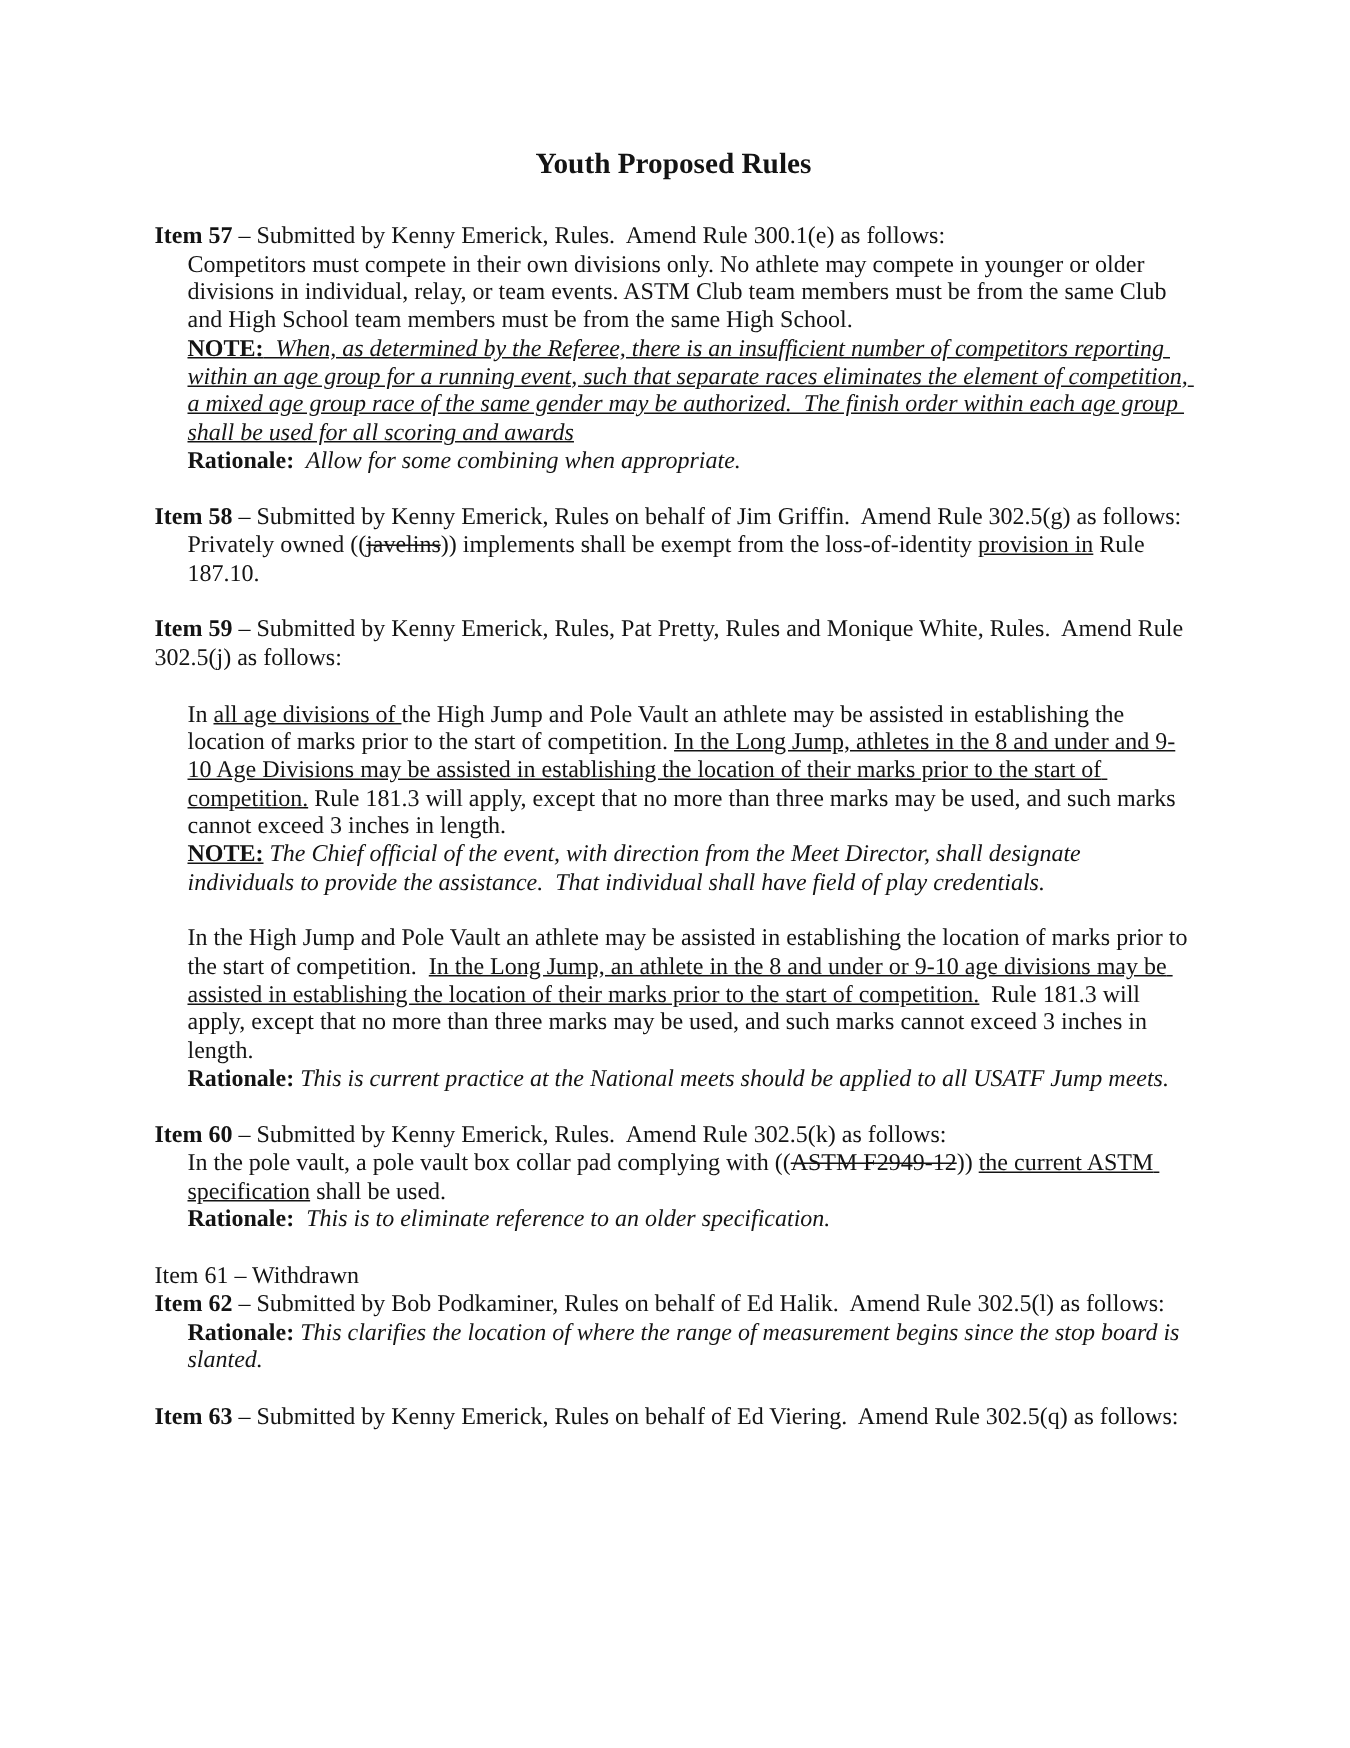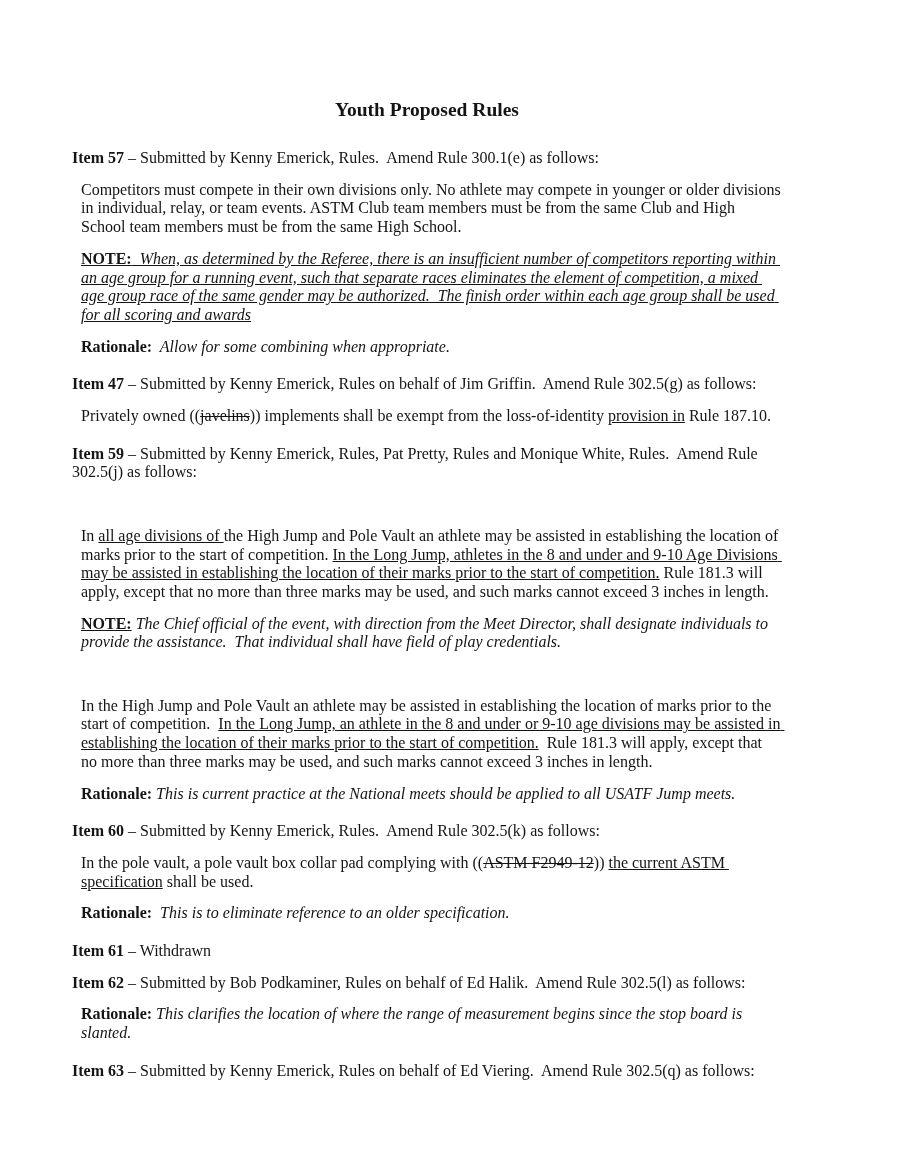--- a/index.html
+++ b/index.html
@@ -13,70 +13,70 @@
     font-family: "Liberation Serif", "DejaVu Serif", serif;
     font-size: 16px;
     line-height: 18.7px;
     color: #141414;
     overflow: hidden;
   }
   .page {
     box-sizing: border-box;
     width: 900px;
     height: 1165px;
-    padding: 99px 105px 40px 59px;
+    padding: 99px 105px 40px 103px;
   }
   .doc-title {
     font-size: 19.5px;
     line-height: 21px;
     font-weight: bold;
     text-align: center;
     margin: 0 0 29px 0;
   }
   .item { margin-top: 19px; }
   .item.flush { margin-top: 0; }
   p.block, p.blank {
-    margin: 13px;
+    margin: 0;
     white-space: pre-wrap;
   }
   p.indent1 { margin-left: 22px; }
   p.blank { height: 18.7px; }
 </style>
 </head>
 <body>
 
 <div class="page">
   <h1 class="doc-title">Youth Proposed Rules</h1>
   <div id="doc-body">
       <section class="item">
         <p class="block indent0"><span style="font-weight: bold;">Item 57</span><span> – Submitted by Kenny Emerick, Rules.  Amend Rule 300.1(e) as follows:</span></p>
         <p class="block indent1"><span>Competitors must compete in their own divisions only. No athlete may compete in younger or older divisions in individual, relay, or team events. ASTM Club team members must be from the same Club and High School team members must be from the same High School.</span></p>
         <p class="block indent1"><span style="font-weight: bold; text-decoration: underline;">NOTE:</span><span style="font-style: italic; text-decoration: underline;">  When, as determined by the Referee, there is an insufficient number of competitors reporting within an age group for a running event, such that separate races eliminates the element of competition, a mixed age group race of the same gender may be authorized.  The finish order within each age group shall be used for all scoring and awards</span></p>
         <p class="block indent1"><span style="font-weight: bold;">Rationale:</span><span style="font-style: italic;">  Allow for some combining when appropriate.</span></p>
       </section>
       <section class="item">
-        <p class="block indent0"><span style="font-weight: bold;">Item 47</span><span> – Submitted by Kenny Emerick, Rules on behalf of Jim Griffin.  Amend Rule 302.5(g) as follows:</span></p>
+        <p class="block indent0"><span style="font-weight: bold;">Item 58</span><span> – Submitted by Kenny Emerick, Rules on behalf of Jim Griffin.  Amend Rule 302.5(g) as follows:</span></p>
         <p class="block indent1"><span>Privately owned ((</span><span style="text-decoration: line-through;">javelins</span><span>)) </span><span style=" text-align: center;">implements</span><span> shall be exempt from the loss-of-identity </span><span style="text-decoration: underline;">provision in</span><span> Rule 187.10.</span></p>
       </section>
       <section class="item">
         <p class="block indent0"><span style="font-weight: bold;">Item 59</span><span> – Submitted by Kenny Emerick, Rules, Pat Pretty, Rules and Monique White, Rules.  Amend Rule 302.5(j) as follows:</span></p>
         <p class="blank"></p>
         <p class="block indent1"><span>In </span><span style="text-decoration: underline;">all age divisions of </span><span>the High Jump and Pole Vault an athlete may be assisted in establishing the location of marks prior to the start of competition. </span><span style="text-decoration: underline;">In the Long Jump, athletes in the 8 and under and 9-10 Age Divisions may be assisted in establishing the location of their marks prior to the start of competition.</span><span> Rule 181.3 will apply, except that no more than three marks may be used, and such marks cannot exceed 3 inches in length.</span></p>
         <p class="block indent1"><span style="font-weight: bold; text-decoration: underline;">NOTE:</span><span style="font-style: italic; "> The Chief official of the event, with direction from the Meet Director, shall designate individuals to provide the assistance.  That individual shall have field of play credentials.</span></p>
         <p class="blank"></p>
         <p class="block indent1"><span>In the High Jump and Pole Vault an athlete may be assisted in establishing the location of marks prior to the start of competition.  </span><span style="text-decoration: underline;">In the Long Jump, an athlete in the 8 and under or 9-10 age divisions may be assisted in establishing the location of their marks prior to the start of competition.</span><span>  Rule 181.3 will apply, except that no more than three marks may be used, and such marks cannot exceed 3 inches in length.</span></p>
         <p class="block indent1"><span style="font-weight: bold;">Rationale:</span><span style="font-style: italic;"> This is current practice at the National meets should be applied to all USATF Jump meets.</span></p>
       </section>
       <section class="item">
         <p class="block indent0"><span style="font-weight: bold;">Item 60</span><span> – Submitted by Kenny Emerick, Rules.  Amend Rule 302.5(k) as follows:</span></p>
         <p class="block indent1"><span>In the pole vault, a pole vault box collar pad complying with ((</span><span style="text-decoration: line-through;">ASTM F2949-12</span><span>)) </span><span style="text-decoration: underline;">the current ASTM specification</span><span> shall be used.</span></p>
         <p class="block indent1"><span style="font-weight: bold;">Rationale:</span><span style="font-style: italic;">  This is to eliminate reference to an older specification.</span></p>
       </section>
       <section class="item">
-        <p class="block indent0"><span style="font-weight: bold;">Item 61</span><span> – Withdrawn</span></p>
+        <p class="block indent0"><span style="font-weight: normal;">Item 61</span><span> – Withdrawn</span></p>
       </section>
       <section class="item flush">
         <p class="block indent0"><span style="font-weight: bold;">Item 62</span><span> – Submitted by Bob Podkaminer, Rules on behalf of Ed Halik.  Amend Rule 302.5(l) as follows:</span></p>
         <p class="block indent1"><span style="font-weight: bold;">Rationale:</span><span style="font-style: italic;"> This clarifies the location of where the range of measurement begins since the stop board is slanted.</span></p>
       </section>
       <section class="item">
         <p class="block indent0"><span style="font-weight: bold;">Item 63</span><span> – Submitted by Kenny Emerick, Rules on behalf of Ed Viering.  Amend Rule 302.5(q) as follows:</span></p>
       </section>
     </div>
 </div>

